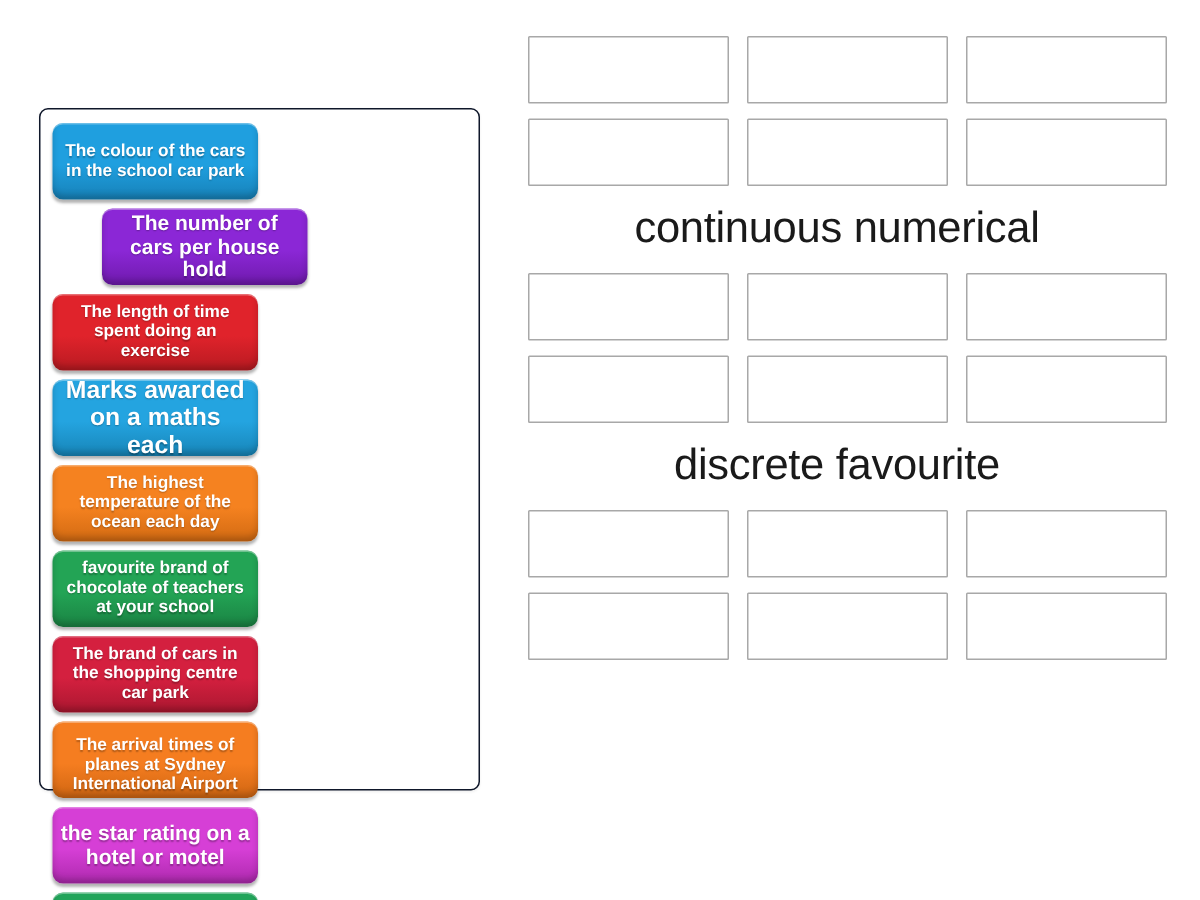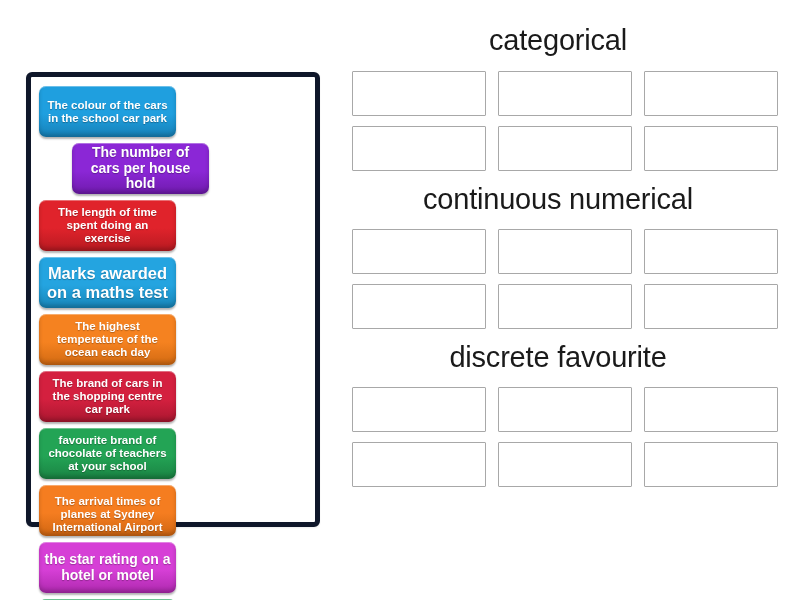--- a/index.html
+++ b/index.html
@@ -21,21 +21,21 @@
 
   
   .tray {
     position: absolute;
     left: 26px;
     top: 72px;
     width: 294px;
     height: 455px;
     box-sizing: border-box;
     background: #ffffff;
-    border: 5px solid #0f172a;
+    border: 1px solid #0f172a;
     border-radius: 6px;
     box-shadow: 0 1px 2px rgba(0,0,0,0.07);
     padding: 6px 5px;
   }
 
   .tray-grid {
     display: flex;
     flex-wrap: wrap;
     align-content: flex-start;
     gap: 0px;
@@ -122,46 +122,45 @@
         <div class="card" style="background: linear-gradient(rgb(31, 159, 223) 0%, rgb(31, 159, 223) 55%, rgb(23, 129, 184) 100%);">
           <span class="card-text fs-md">The colour of the cars in the school car park</span>
         </div>
         <div class="card" style="background: linear-gradient(rgb(139, 39, 214) 0%, rgb(139, 39, 214) 55%, rgb(111, 26, 173) 100%); margin-left: 36px;">
           <span class="card-text fs-lg">The number of cars per house hold</span>
         </div>
         <div class="card" style="background: linear-gradient(rgb(224, 35, 43) 0%, rgb(224, 35, 43) 55%, rgb(184, 26, 33) 100%);">
           <span class="card-text fs-md">The length of time spent doing an exercise</span>
         </div>
         <div class="card" style="background: linear-gradient(rgb(36, 164, 224) 0%, rgb(36, 164, 224) 55%, rgb(23, 133, 184) 100%);">
-          <span class="card-text fs-xl">Marks awarded on a maths test</span>
+          <span class="card-text fs-xl">Marks awarded on a maths each</span>
         </div>
         <div class="card" style="background: linear-gradient(rgb(245, 130, 32) 0%, rgb(245, 130, 32) 55%, rgb(210, 106, 18) 100%); text-align: center;">
           <span class="card-text fs-md">The highest temperature of the ocean each day</span>
         </div>
+        <div class="card" style="background: linear-gradient(rgb(35, 164, 85) 0%, rgb(35, 164, 85) 55%, rgb(26, 131, 67) 100%);">
+          <span class="card-text fs-md">favourite brand of chocolate of teachers at your school</span>
+        </div>
         <div class="card" style="background: linear-gradient(rgb(212, 32, 63) 0%, rgb(212, 32, 63) 55%, rgb(171, 23, 48) 100%);">
           <span class="card-text fs-md">The brand of cars in the shopping centre car park</span>
-        </div>
-        <div class="card" style="background: linear-gradient(rgb(35, 164, 85) 0%, rgb(35, 164, 85) 55%, rgb(26, 131, 67) 100%);">
-          <span class="card-text fs-md">favourite brand of chocolate of teachers at your school</span>
         </div>
         <div class="card" style="background: linear-gradient(rgb(245, 125, 32) 0%, rgb(245, 125, 32) 55%, rgb(208, 102, 18) 100%); align-items: flex-end;">
           <span class="card-text fs-md">The arrival times of planes at Sydney International Airport</span>
         </div>
         <div class="card" style="background: linear-gradient(rgb(214, 63, 214) 0%, rgb(214, 63, 214) 55%, rgb(174, 41, 174) 100%);">
           <span class="card-text fs-lg">the star rating on a hotel or motel</span>
         </div>
         <div class="card" style="background: linear-gradient(rgb(34, 164, 90) 0%, rgb(34, 164, 90) 55%, rgb(25, 131, 71) 100%);">
           <span class="card-text fs-xs">the number of advertisements in a time period over each of the tourism channels on YouTube</span>
         </div>
       </div>
   </div>
 
   <div class="groups" id="groups">
       <div class="group g1">
-        <div class="group-title">categorical</div>
         <div class="slot-grid">
           <div class="slot"></div>
           <div class="slot"></div>
           <div class="slot"></div>
           <div class="slot"></div>
           <div class="slot"></div>
           <div class="slot"></div>
         </div>
       </div>
       <div class="group g2">

